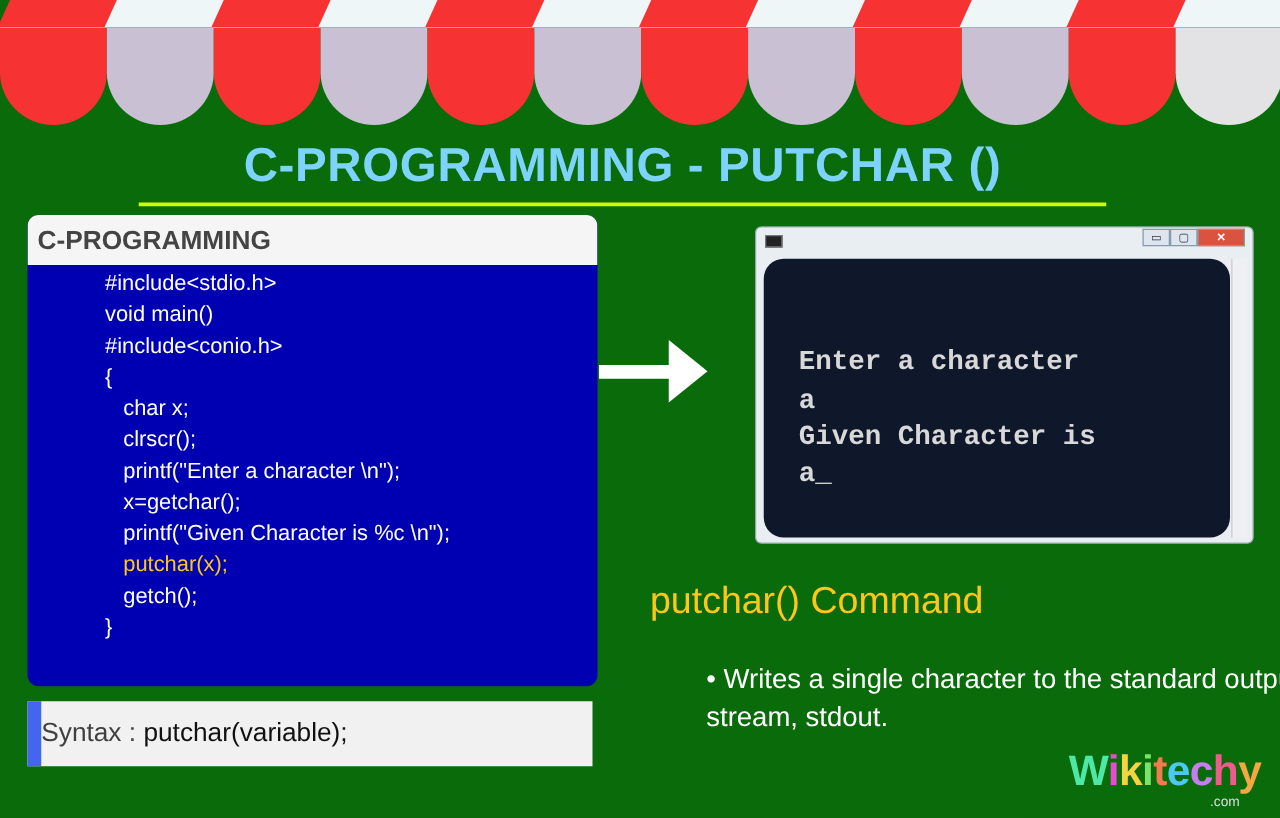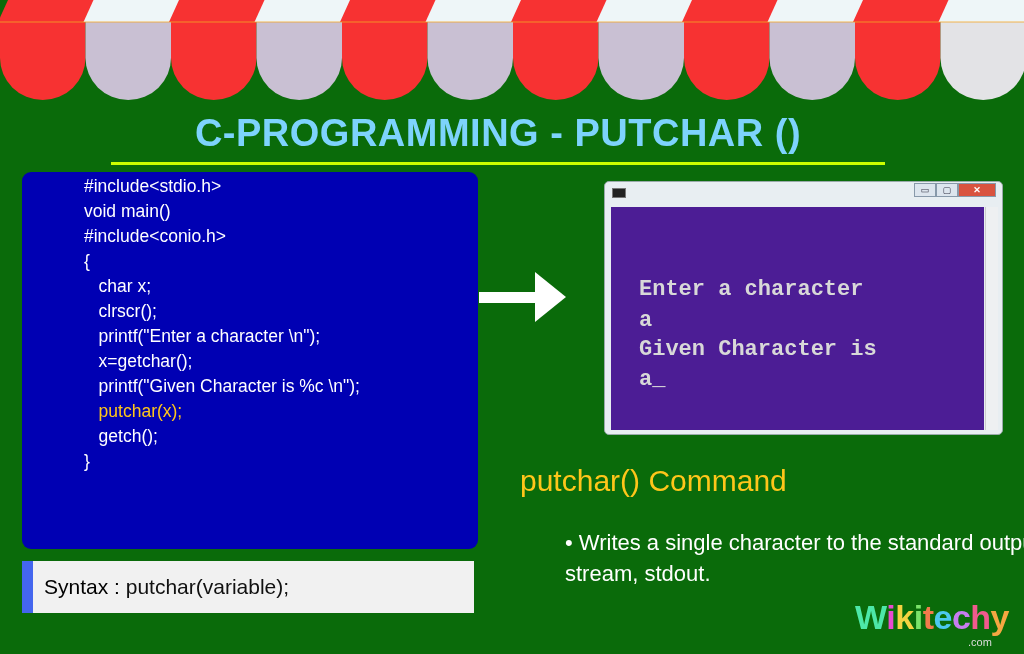--- a/index.html
+++ b/index.html
@@ -12,33 +12,33 @@
   .code-card { position:absolute; left:22px; top:172px; width:456px; height:377px;
                border-radius:9px; overflow:hidden; background:#0000b3; }
   .code-card-head { height:40px; background:#f5f5f5; color:#444; font-weight:bold;
                     font-size:21px; line-height:42px; padding-left:8px; }
   .code-lines { padding:2px 0 0 14px;margin-left:48px; }
   .code-line { color:#fff; font-size:17.5px; line-height:25px; height:25px; white-space:pre; }
   .code-line.hl { color:#ffc61a; }
   .syntax { position:absolute; left:22px; top:561px; width:452px; height:52px; background:#f1f1f1;
             border-left:11px solid #4466ee; box-sizing:border-box; }
   .syntax span { font-size:21px; line-height:52px; }
-  .syntax .lbl { color:#000000; padding-left:11px; }
+  .syntax .lbl { color:#404040; }
   .syntax .val { color:#111; }
   .arrow { position:absolute; left:479px; top:272px; }
   .cmd { position:absolute; left:604px; top:181px; width:399px; height:254px; background:#e8eef2;
          border:1px solid #9aa; border-radius:5px; box-sizing:border-box; }
   .cmd-title { position:absolute; left:24px; top:4px; font-size:10px; color:#111;margin-top:40px; }
   .cmd-icon { position:absolute; left:7px; top:6px; width:12px; height:8px; background:#222;
               border:1px solid #777; }
   .cmd-btns { position:absolute; right:6px; top:1px; display:flex; }
   .cmd-btn { width:22px; height:14px; border:1px solid #8899aa; background:#dde5ee; box-sizing:border-box;
              font-size:9px; text-align:center; line-height:12px; color:#334; }
   .cmd-btn.close { width:38px; background:#d9533f; color:#fff; font-weight:bold; }
-  .cmd-screen { position:absolute; left:6px; top:25px; width:373px; height:223px; background:#4c1d95; }
+  .cmd-screen { position:absolute; left:6px; top:25px; width:373px; height:223px; background:#0f172a;border-radius:16px; }
   .cmd-scroll { position:absolute; left:380px; top:25px; width:12px; height:223px; background:#eef0f2;
                 border-left:1px solid #ccc; }
   .cmd-line { position:absolute; left:28px; color:#d8d8d8; font-family:"Liberation Mono", monospace;
               font-size:22px; font-weight:bold; white-space:pre; }
   .fn-heading { position:absolute; left:520px; top:464px; color:#ffc61a; font-size:30px; }
   .fn-desc { position:absolute; left:519px; top:527px; width:490px; color:#ffffff; font-size:22px; line-height:31px;margin-left:46px; }
   .logo { position:absolute; left:855px; top:598px; font-size:34px; font-weight:bold; letter-spacing:-0.5px; }
   .logo-dot { position:absolute; left:968px; top:636px; font-size:11px; color:#ddd; }
 </style>
 </head>
@@ -71,20 +71,21 @@
       <polygon points="948.5,0 1036,0 1026,22 938.5,22" fill="#eef6f8"></polygon>
       <path d="M940.5,22 L1026,22 L1026,58 A42.75,42 0 0 1 940.5,58 Z" fill="#e3e3e6"></path>
       <line x1="0" x2="1024" y1="22" y2="22" stroke="#f5a623" stroke-width="0.8"></line>
     </g>
 </svg>
 
 <div class="title">C-PROGRAMMING - PUTCHAR ()</div>
 <div class="title-rule"></div>
 
 <div class="code-card">
+  <div class="code-card-head">C-PROGRAMMING</div>
   <div class="code-lines" id="code-lines">
       <div class="code-line">#include&lt;stdio.h&gt;</div>
       <div class="code-line">void main()</div>
       <div class="code-line">#include&lt;conio.h&gt;</div>
       <div class="code-line">{</div>
       <div class="code-line">   char x;</div>
       <div class="code-line">   clrscr();</div>
       <div class="code-line">   printf("Enter a character \n");</div>
       <div class="code-line">   x=getchar();</div>
       <div class="code-line">   printf("Given Character is %c \n");</div>

